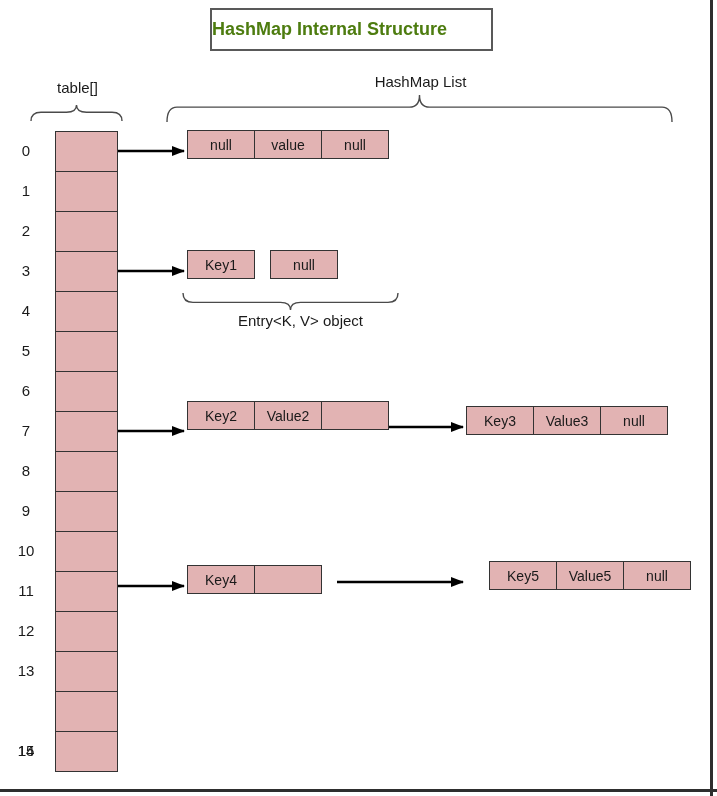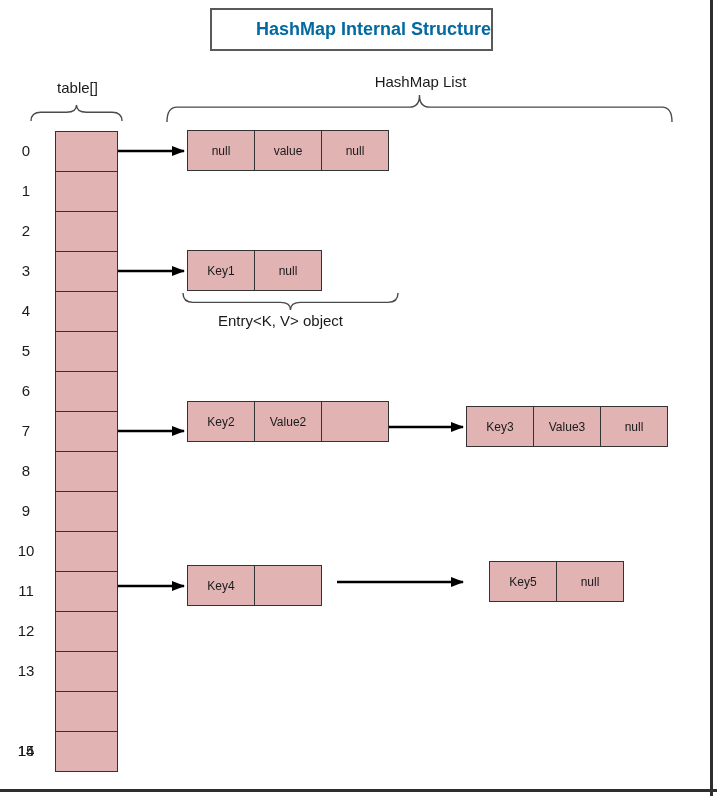--- a/index.html
+++ b/index.html
@@ -15,37 +15,37 @@
     overflow: hidden;
     font-family: "Liberation Sans", sans-serif;
     color: var(--text, #1a1a1a);
   }
   .title-box {
     position: absolute;
     left: 210px; top: 8px;
     width: 283px; height: 43px;
     box-sizing: border-box;
     border: 2px solid var(--title-border, #595959);
-    display: flex; align-items: center; justify-content: flex-end;
-    font-size: 18px; font-weight: bold; color: #0369a1;
+    display: flex; align-items: center; justify-content: flex-start;
+    font-size: 18px; font-weight: bold; color: #4d7c0f;
     background: #fff;
   }
   .array-label {
     position: absolute;
     left: 30px; top: 79px; width: 95px;
     text-align: center; font-size: 15px;
   }
   .list-label {
     position: absolute;
     left: 168px; top: 73px; width: 505px;
     text-align: center; font-size: 15px;
   }
   .entry-label {
     position: absolute;
-    left: 173px; top: 312px; width: 215px;
+    left: 193px; top: 312px; width: 215px;
     text-align: center; font-size: 15px;
   }
   .acell {
     position: absolute;
     left: 55px; width: 63px; height: 41px;
     box-sizing: border-box;
     background: var(--cell-fill, #e2b3b3);
     border: 1px solid var(--cell-border, #333333);
   }
   .aidx {
@@ -53,27 +53,27 @@
     left: 8px; width: 36px;
     text-align: center;
     font-size: 15px;
     color: var(--text, #1a1a1a);
   }
   .node {
     position: absolute;
     display: flex;
   }
   .ncell {
-    width: 68px; height: 41px;
+    width: 68px; height: 29px;
     box-sizing: border-box;
     margin-left: -1px;
     background: var(--cell-fill, #e2b3b3);
     border: 1px solid var(--cell-border, #333333);
     display: flex; align-items: center; justify-content: center;
-    font-size: 12px;
+    font-size: 14px;
     color: var(--text, #1a1a1a);
   }
   .node .ncell:first-child { margin-left: 0; }
   #overlay {
     position: absolute;
     left: 0; top: 0;
     pointer-events: none;
   }
   .edge-right {
     position: absolute;
@@ -155,39 +155,40 @@
       <div class="aidx" style="top: 702px; margin-top: 40px;">14</div>
       <div class="acell" style="top: 731px;"></div>
       <div class="aidx" style="top: 742px;">15</div>
     </div>
   <div id="nodes">
       <div class="node" style="left: 187px; top: 130px;">
         <div class="ncell">null</div>
         <div class="ncell">value</div>
         <div class="ncell">null</div>
       </div>
-      <div class="node" style="left: 187px; top: 250px;">
+      <div class="node" style="left: 187px; top: 250px; gap: 16px;">
         <div class="ncell">Key1</div>
         <div class="ncell">null</div>
       </div>
       <div class="node" style="left: 187px; top: 401px;">
         <div class="ncell">Key2</div>
         <div class="ncell">Value2</div>
         <div class="ncell"></div>
       </div>
       <div class="node" style="left: 466px; top: 406px;">
         <div class="ncell">Key3</div>
         <div class="ncell">Value3</div>
         <div class="ncell">null</div>
       </div>
       <div class="node" style="left: 187px; top: 565px; align-items: center;">
         <div class="ncell">Key4</div>
         <div class="ncell"></div>
       </div>
       <div class="node" style="left: 489px; top: 561px;">
         <div class="ncell">Key5</div>
+        <div class="ncell">Value5</div>
         <div class="ncell">null</div>
       </div>
     </div>
 
   <div class="edge-right"></div>
   <div class="edge-bottom"></div>
 </div>
 
 </body></html>

